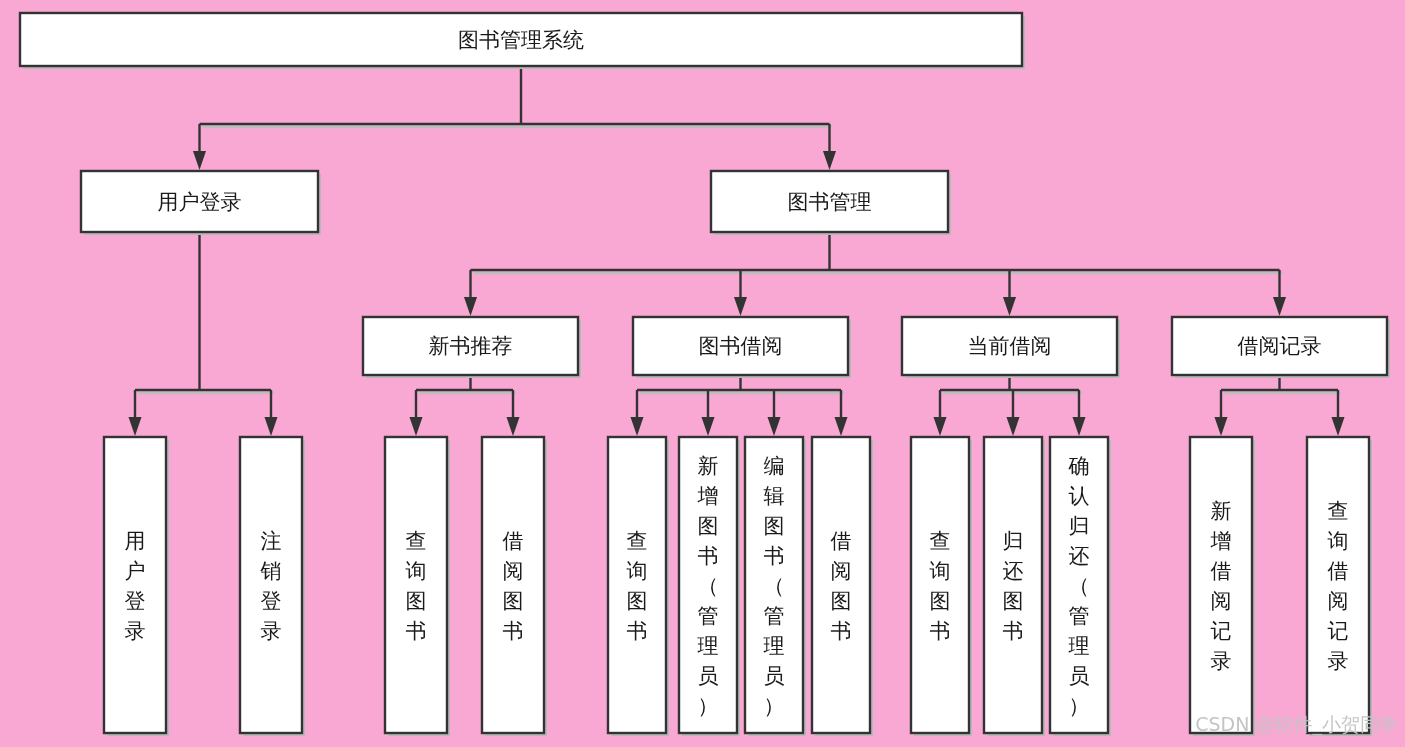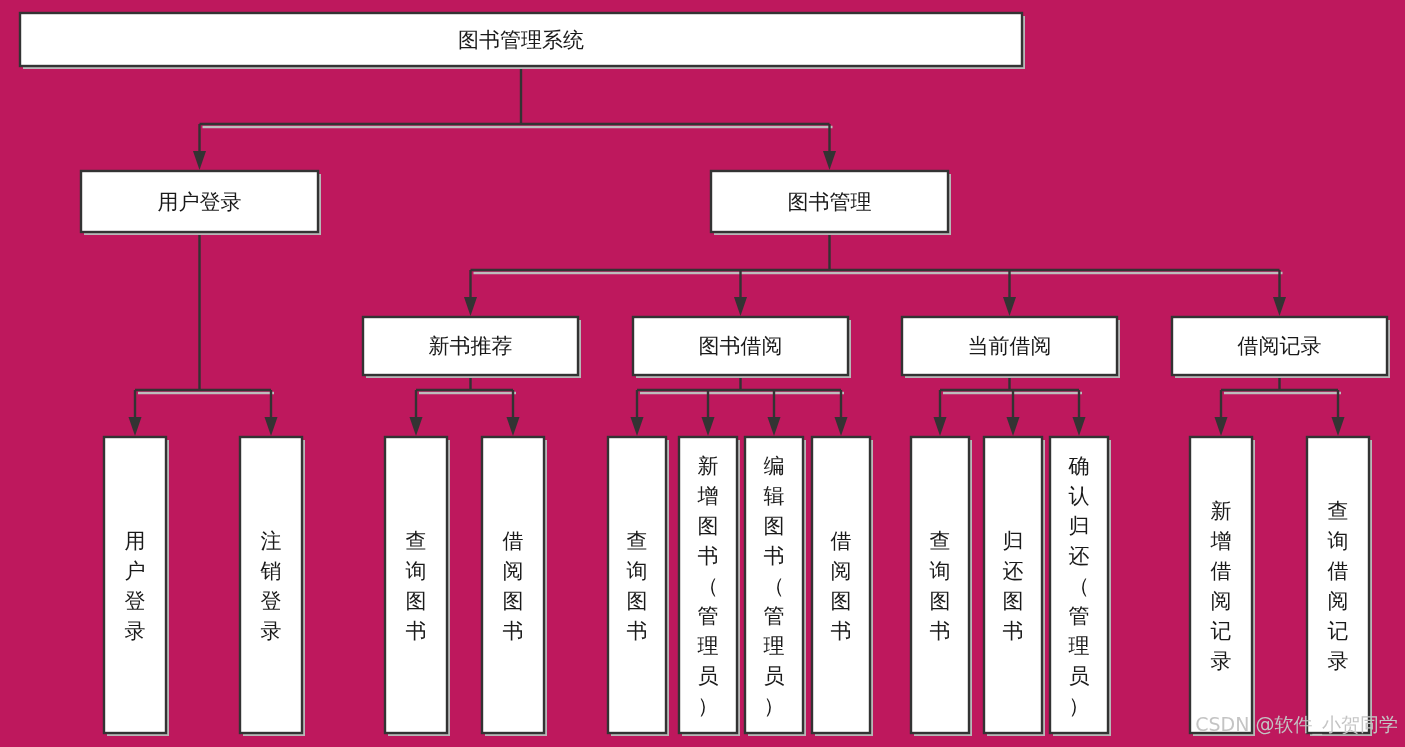--- a/index.html
+++ b/index.html
@@ -8,21 +8,21 @@
     padding: 0;
     background: #ffffff;
   }
   body {
     font-family: "DejaVu Sans", "Liberation Sans", sans-serif;
   }
   #diagram-root {
     position: relative;
     width: 1405px;
     height: 747px;
-    background: #be185d;
+    background: #f9a8d4;
     overflow: hidden;
   }
   svg#tree-svg {
     position: absolute;
     top: 0;
     left: 0;
     width: 1405px;
     height: 747px;
     display: block;
   }

